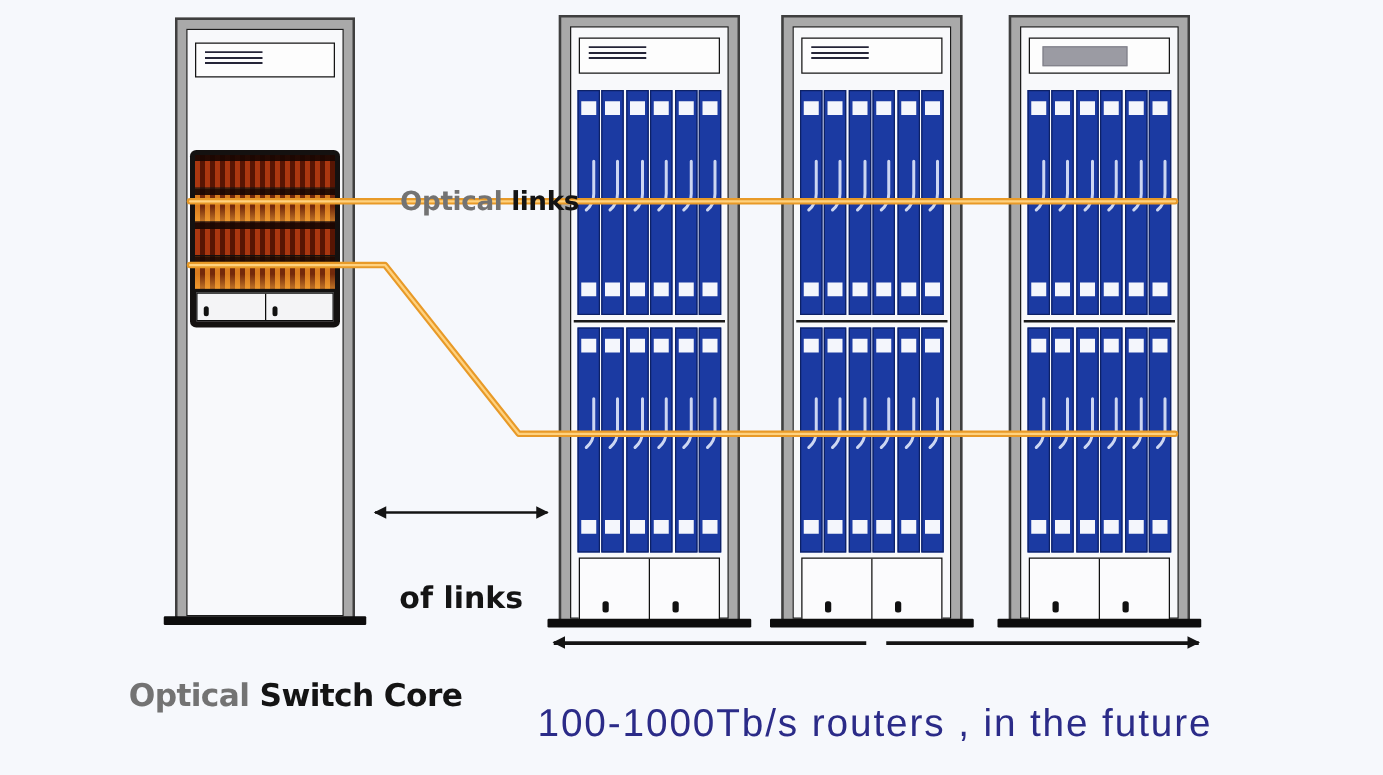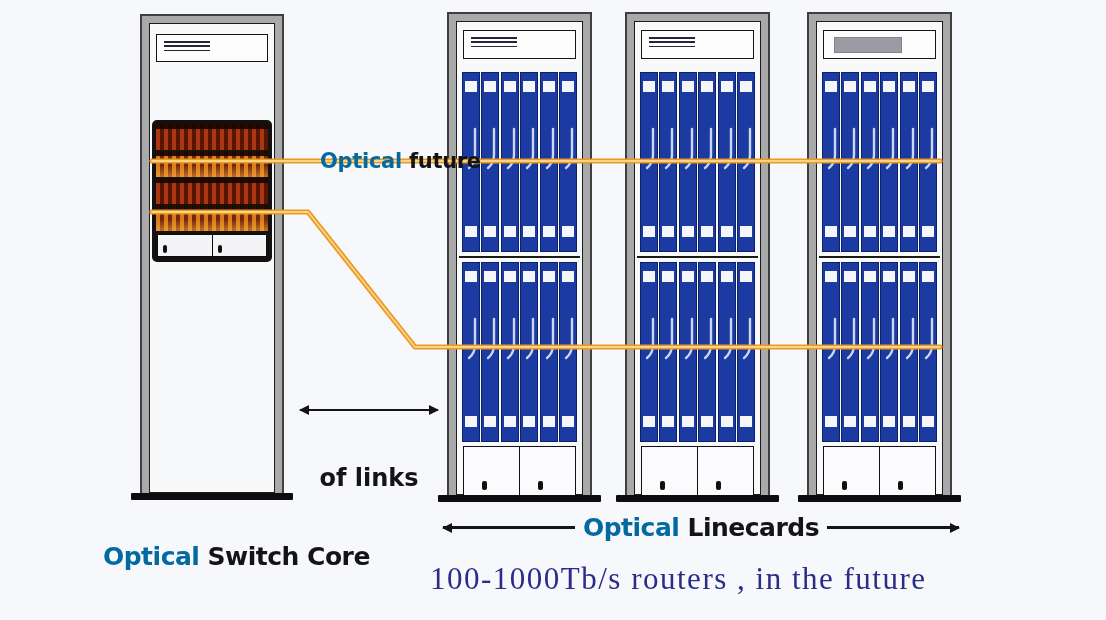--- a/index.html
+++ b/index.html
@@ -45,41 +45,41 @@
   .doors{position:absolute;left:6px;right:6px;top:424px;height:54px;background:#fbfbfd;border:1.5px solid #101010;display:flex;box-sizing:border-box;}
   .doors .door{flex:1;position:relative;}
   .doors .door:first-child{border-right:1.5px solid #101010;}
   .doors .keyhole{left:32%;bottom:9px;width:5px;height:9px;}
 
   
   #links-svg{position:absolute;left:0;top:0;width:1106px;height:620px;z-index:5;pointer-events:none;}
 
   
   .lbl{position:absolute;color:#141414;font-weight:bold;white-space:pre;line-height:1.08;z-index:6;}
-  .red{color:#0369a1;}
+  .red{color:#737373;}
   #optical-links-label{left:292px;top:127px;font-size:21px;letter-spacing:-0.3px;}
   #distance-label{left:296px;top:352px;width:146px;text-align:center;font-size:24px;}
   .dbl-arrow{position:relative;height:2.5px;background:#141414;margin:5px 4px 3px 4px;}
   .dbl-arrow::before{content:"";position:absolute;left:-1px;top:50%;transform:translateY(-50%);
       border-top:5px solid transparent;border-bottom:5px solid transparent;border-right:10px solid #141414;}
   .dbl-arrow::after{content:"";position:absolute;right:-1px;top:50%;transform:translateY(-50%);
       border-top:5px solid transparent;border-bottom:5px solid transparent;border-left:10px solid #141414;}
   #switch-core-caption{left:70px;top:516px;width:300px;text-align:center;font-size:25px;letter-spacing:-0.5px;}
   #linecards-caption{position:absolute;left:443px;top:513px;width:516px;display:flex;align-items:center;z-index:6;
       font-size:25px;font-weight:bold;color:#141414;white-space:pre;letter-spacing:-0.5px;}
   .cap-line{flex:1;height:2.5px;background:#141414;position:relative;}
   .cap-line.arrow-left{margin-right:8px;}
   .cap-line.arrow-right{margin-left:8px;}
   .cap-line.arrow-left::before{content:"";position:absolute;left:-1px;top:50%;transform:translateY(-50%);
       border-top:5px solid transparent;border-bottom:5px solid transparent;border-right:10px solid #141414;}
   .cap-line.arrow-right::after{content:"";position:absolute;right:-1px;top:50%;transform:translateY(-50%);
       border-top:5px solid transparent;border-bottom:5px solid transparent;border-left:10px solid #141414;}
   #bottom-left-title{left:52px;top:557px;font-size:32px;font-style:italic;font-weight:bold;color:#1b1b9e;letter-spacing:0.2px;}
   #bottom-right-title{left:430px;top:562px;font-size:31px;font-weight:normal;color:#2b2b88;
-      font-family:Liberation Serif, serif;letter-spacing:1.5px;}
+      font-family:Liberation Sans, sans-serif;letter-spacing:1.5px;}
 </style>
 </head>
 <body>
 
 <div class="canvas">
 
   <div class="rack switch-rack">
     <div class="rack-inner">
       <div class="vent-panel">
         <div class="vent-lines"></div>
@@ -103,35 +103,34 @@
   </div>
 
   <svg id="links-svg">
       <polyline points="152,161 940,161" fill="none" stroke="#e89a28" stroke-width="5.2" stroke-linejoin="round" stroke-linecap="round"></polyline>
       <polyline points="152,161 940,161" fill="none" stroke="#ffd27f" stroke-width="1.8" stroke-linejoin="round" stroke-linecap="round"></polyline>
       <polyline points="152,212 308,212 415,347 940,347" fill="none" stroke="#e89a28" stroke-width="5.2" stroke-linejoin="round" stroke-linecap="round"></polyline>
       <polyline points="152,212 308,212 415,347 940,347" fill="none" stroke="#ffd27f" stroke-width="1.8" stroke-linejoin="round" stroke-linecap="round"></polyline>
     </svg>
 
   <div class="lbl" id="optical-links-label">
-    <span class="red">Optical</span><span> future</span>
+    <span class="red">Optical</span><span> links</span>
   </div>
 
   <div class="lbl" id="distance-label">
     <div class="dbl-arrow"></div>
     <div>of links</div>
   </div>
 
   <div class="lbl" id="switch-core-caption">
     <span class="red">Optical</span><span> Switch Core</span>
   </div>
 
   <div id="linecards-caption">
     <span class="cap-line arrow-left"></span>
-    <span class="cap-text"><span class="red">Optical</span><span> Linecards</span></span>
     <span class="cap-line arrow-right"></span>
   </div>
 
   <div class="lbl" id="bottom-right-title">100-1000Tb/s routers , in the future</div>
 
 <div class="rack linecard-rack" style="left: 447px;">
       <div class="rack-inner">
         <div class="lc-top-panel">
           <div class="vent-lines"></div>
         </div>

